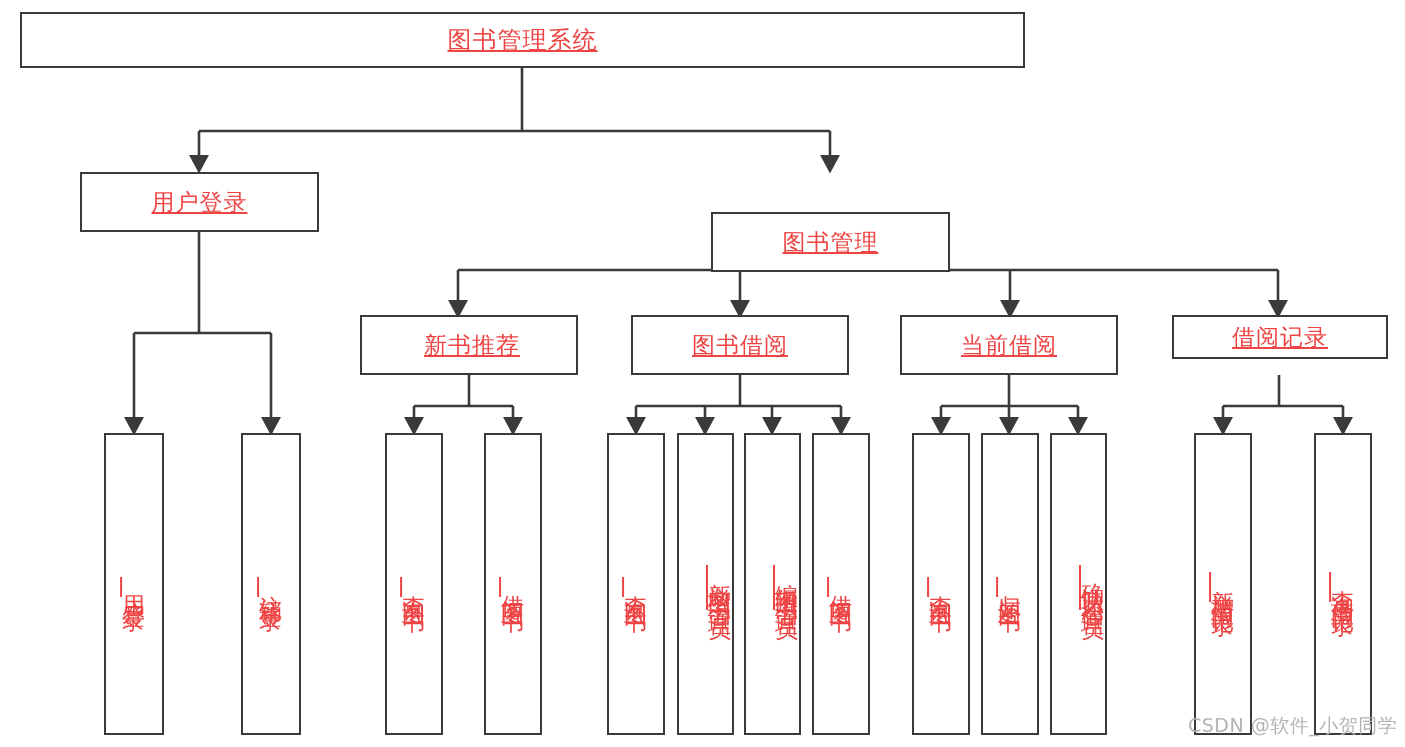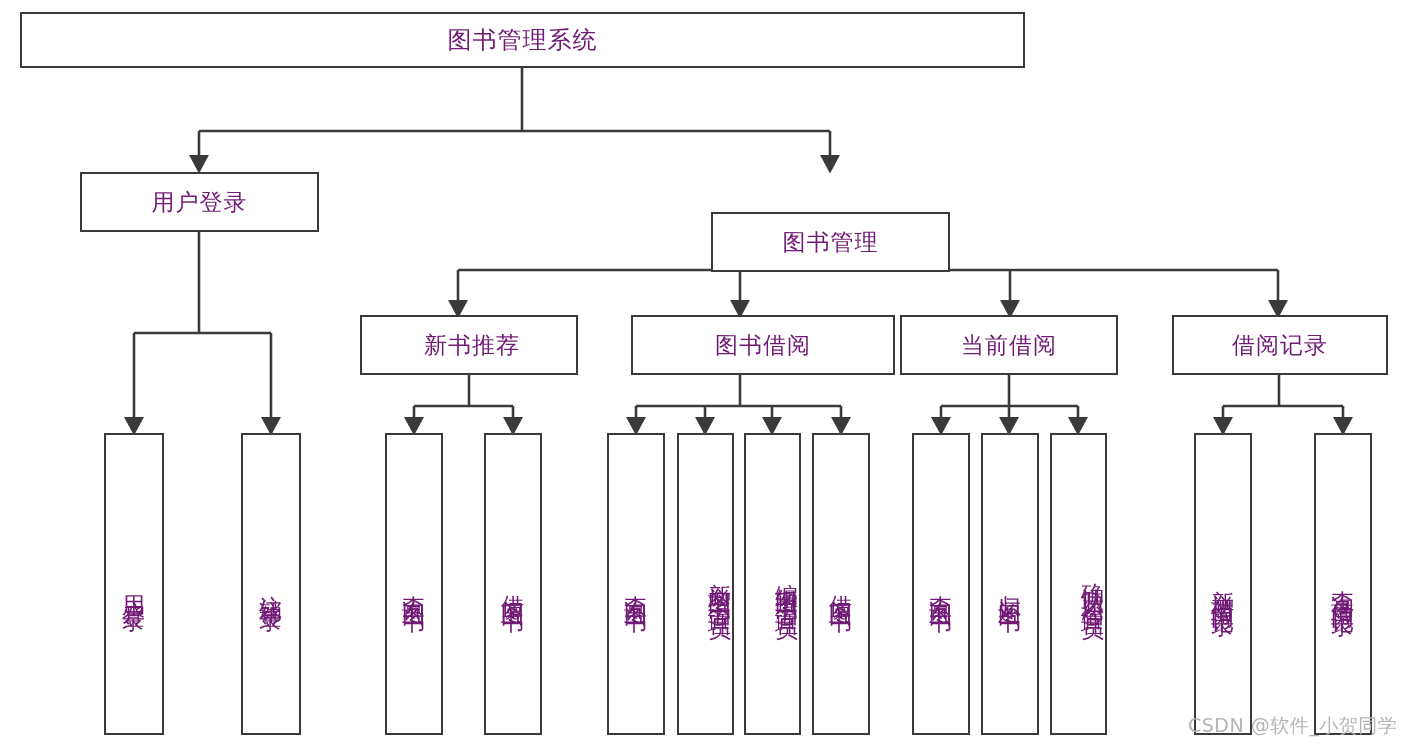--- a/index.html
+++ b/index.html
@@ -29,21 +29,22 @@
     pointer-events: none;
   }
   .node {
     position: absolute;
     box-sizing: border-box;
     border: 2.5px solid #3a3a3a;
     background: #ffffff;
     display: flex;
     align-items: center;
     justify-content: center;
-    color: #701a75;
+    color: #ef4444;
+    text-decoration: underline;
   }
   .node-h {
     font-size: 23px;
     letter-spacing: 1px;
     white-space: nowrap;
   }
   .node-root {
     font-size: 24px;
   }
   .node-v {
@@ -129,25 +130,25 @@
   </svg>
 
   <div class="node node-h node-root" style="left:20px; top:12px; width:1005px; height:56px;">图书管理系统</div>
 
   <div class="node node-h" style="left:80px; top:172px; width:239px; height:60px;">用户登录</div>
 
   <div class="node node-h" style="left:711px; top:172px; width:239px; height:60px;margin-top:40px;">图书管理</div>
 
   <div class="node node-h" style="left:360px; top:315px; width:218px; height:60px;padding-left:6px;">新书推荐</div>
 
-  <div class="node node-h" style="left:631px; top:315px; width:264px; height:60px;">图书借阅</div>
+  <div class="node node-h" style="left:631px; top:315px; width:218px; height:60px;">图书借阅</div>
 
   <div class="node node-h" style="left:900px; top:315px; width:218px; height:60px;text-align:center;">当前借阅</div>
 
-  <div class="node node-h" style="left:1172px; top:315px; width:216px; height:60px;">借阅记录</div>
+  <div class="node node-h" style="left:1172px; top:315px; width:216px; height:44px;">借阅记录</div>
 
   <div class="node node-v mid" style="left:104px; top:433px; width:60px; height:302px;">用户登录</div>
 
   <div class="node node-v mid" style="left:241px; top:433px; width:60px; height:302px;">注销登录</div>
 
   <div class="node node-v mid" style="left:385px; top:433px; width:58px; height:302px;">查询图书</div>
 
   <div class="node node-v mid" style="left:484px; top:433px; width:58px; height:302px;">借阅图书</div>
 
   <div class="node node-v mid" style="left:607px; top:433px; width:58px; height:302px;">查询图书</div>

